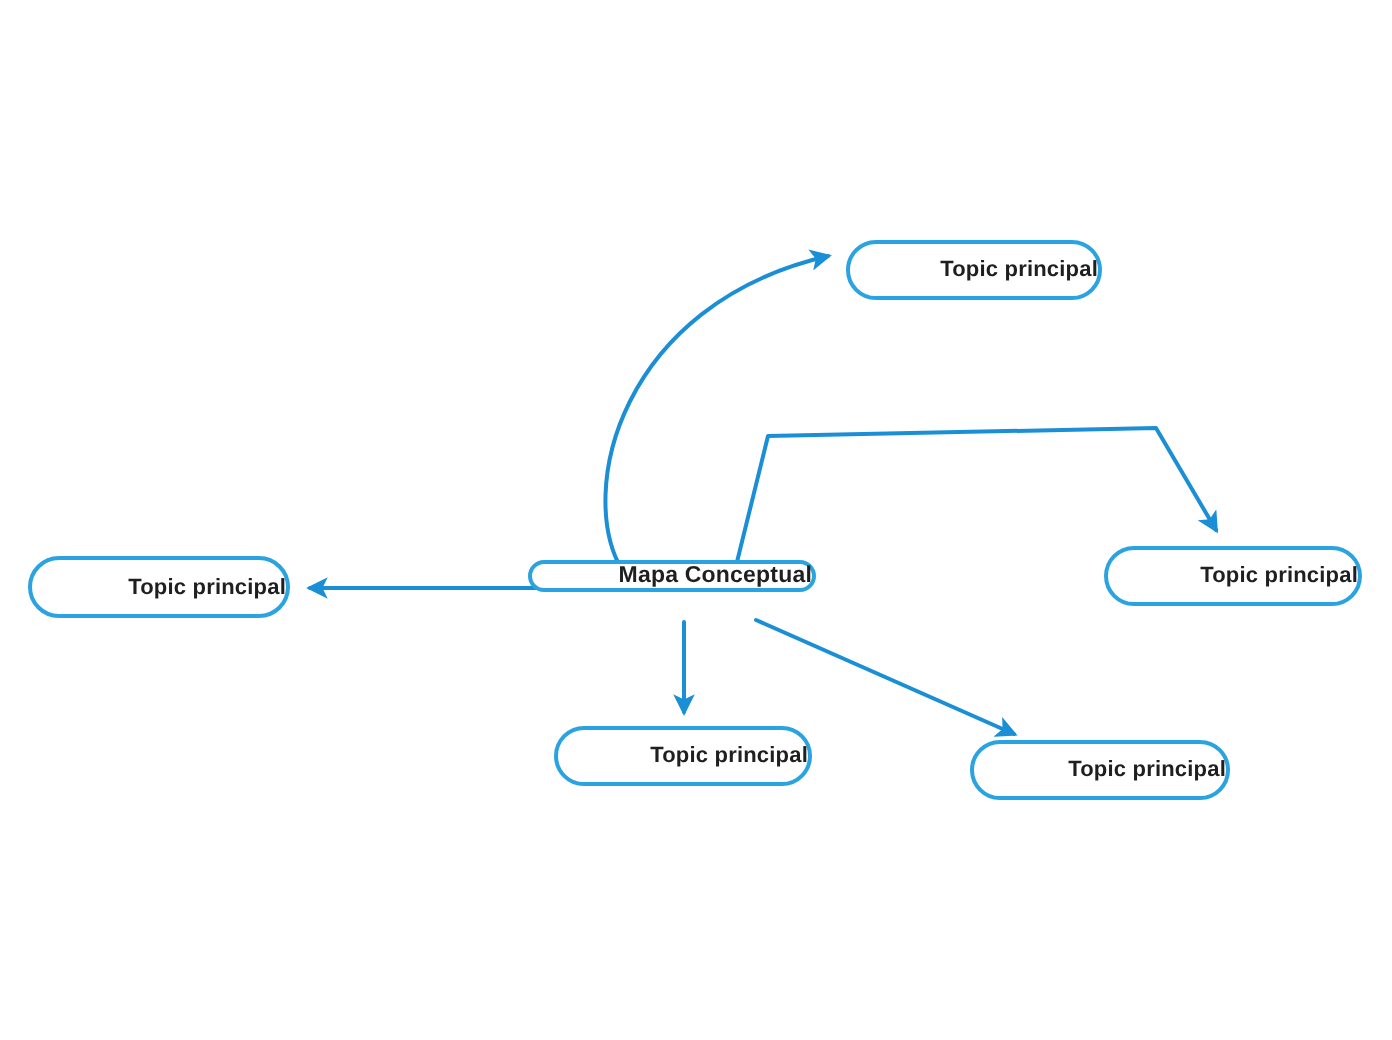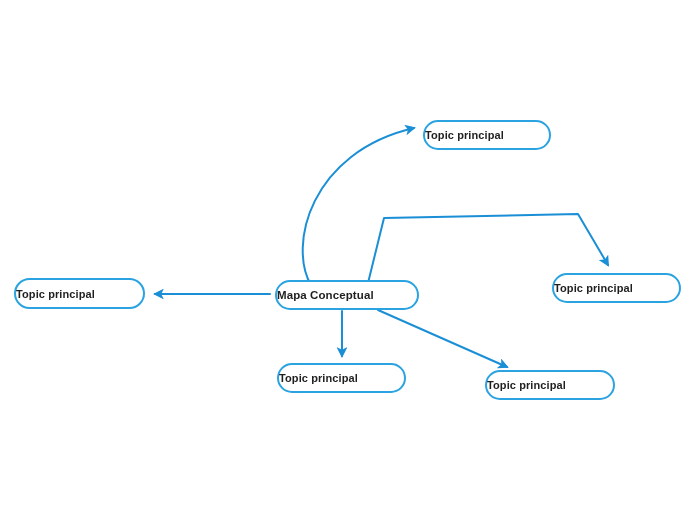--- a/index.html
+++ b/index.html
@@ -27,21 +27,21 @@
     pointer-events: none;
   }
   .node {
     position: absolute;
     box-sizing: border-box;
     background: #ffffff;
     border: 2px solid #0f172a;
     border-radius: 999px;
     display: flex;
     align-items: center;
-    justify-content: flex-start;
+    justify-content: flex-end;
     color: #1f1f1f;
     font-weight: bold;
     letter-spacing: 0.1px;
     white-space: nowrap;
     user-select: none;
   }
   .node-root {
     font-size: 11.5px;
   }
   .node-topic {
@@ -67,21 +67,21 @@
 
     <path fill="none" stroke="#1B8FD6" stroke-width="2" stroke-linecap="round" stroke-linejoin="round" marker-end="url(#arrowhead)" d="M 368 283 L 384 218 L 578 214 L 608 265"></path>
 
     <path fill="none" stroke="#1B8FD6" stroke-width="2" stroke-linecap="round" stroke-linejoin="round" marker-end="url(#arrowhead)" d="M 270 294 L 155 294"></path>
 
     <path fill="none" stroke="#1B8FD6" stroke-width="2" stroke-linecap="round" stroke-linejoin="round" marker-end="url(#arrowhead)" d="M 342 311 L 342 356"></path>
 
     <path fill="none" stroke="#1B8FD6" stroke-width="2" stroke-linecap="round" stroke-linejoin="round" marker-end="url(#arrowhead)" d="M 378 310 L 507 367"></path>
   </svg>
 
-  <div class="node node-root" style="left: 275px; top: 280px; width: 144px; height: 30px; border-color: rgb(42, 163, 224); background: rgb(255, 255, 255); color: rgb(31, 31, 31);">
+  <div class="node node-root" style="left: 264px; top: 280px; width: 144px; height: 16px; border-color: rgb(42, 163, 224); background: rgb(255, 255, 255); color: rgb(31, 31, 31);">
     <span class="node-label">Mapa Conceptual</span>
   </div>
 
   <div class="node node-topic" style="left: 423px; top: 120px; width: 128px; height: 30px; border-color: rgb(42, 163, 224); background: rgb(255, 255, 255); color: rgb(31, 31, 31);">
     <span class="node-label">Topic principal</span>
   </div>
 
   <div class="node node-topic" style="left: 14px; top: 278px; width: 131px; height: 31px; border-color: rgb(42, 163, 224); background: rgb(255, 255, 255); color: rgb(31, 31, 31);">
     <span class="node-label">Topic principal</span>
   </div>

